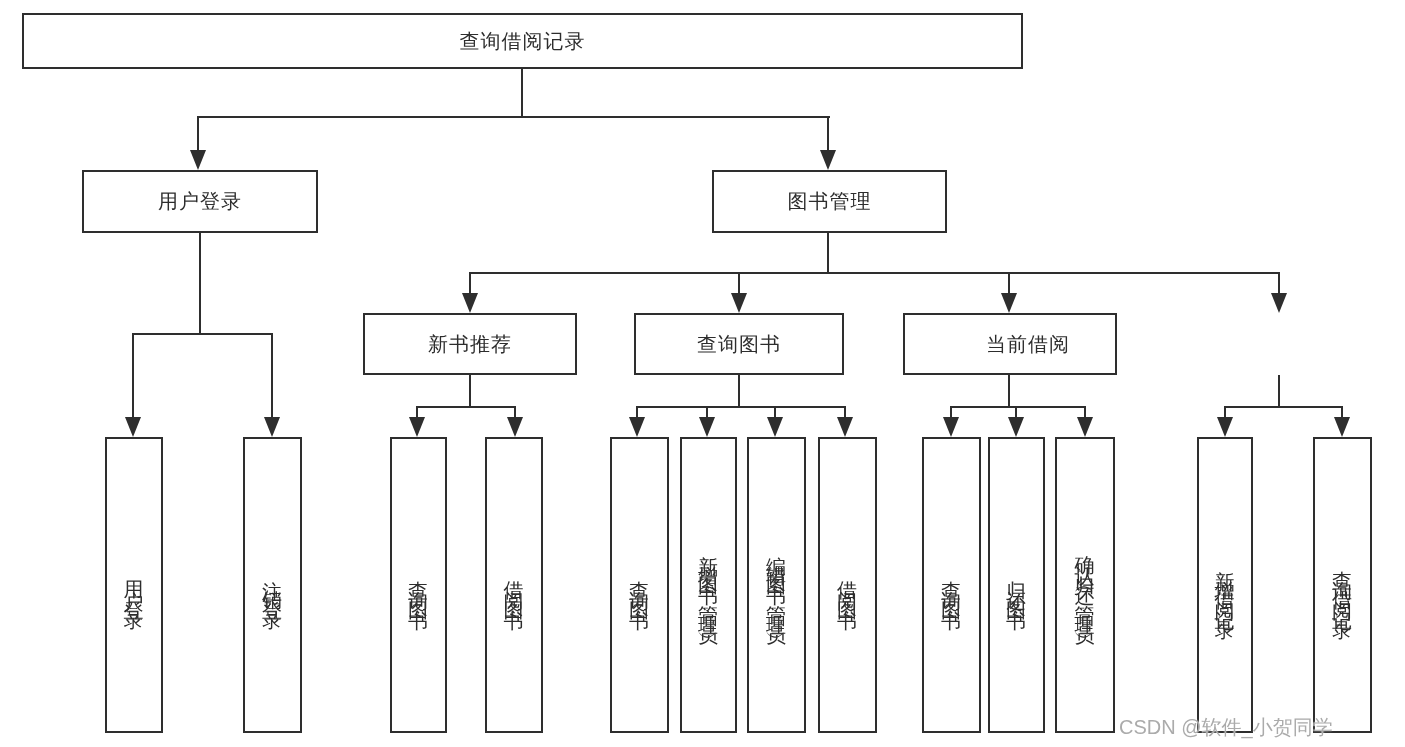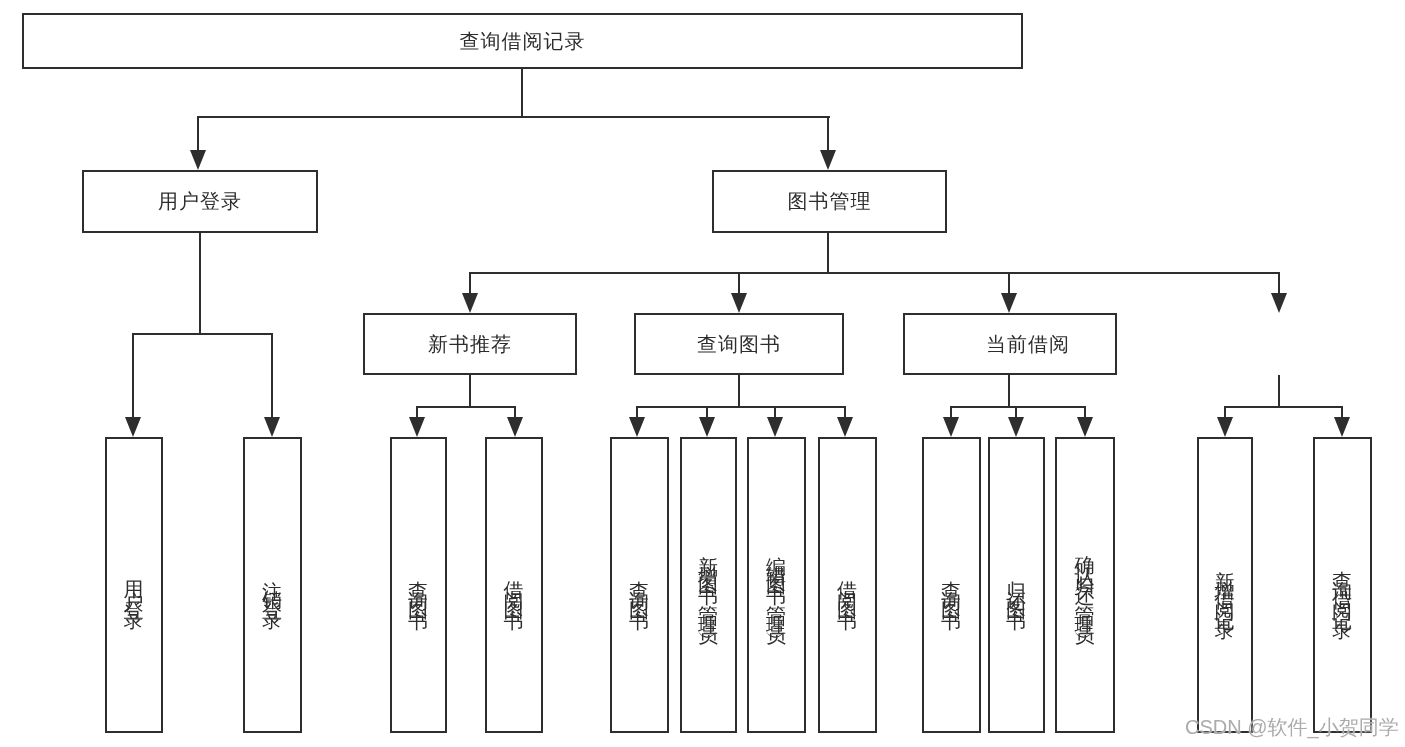--- a/index.html
+++ b/index.html
@@ -64,21 +64,21 @@
     position: absolute;
     width: 0;
     height: 0;
     border-left: 8px solid transparent;
     border-right: 8px solid transparent;
     border-top: 20px solid #2e2e2e;
     z-index: 1;
   }
   .watermark {
     position: absolute;
-    left: 1185px;
+    left: 1119px;
     top: 714px;
     font-size: 20px;
     color: #ababab;
     text-shadow: 0 0 2px #ffffff;
     white-space: nowrap;
     z-index: 5;
   }
 </style>
 </head>
 <body>

